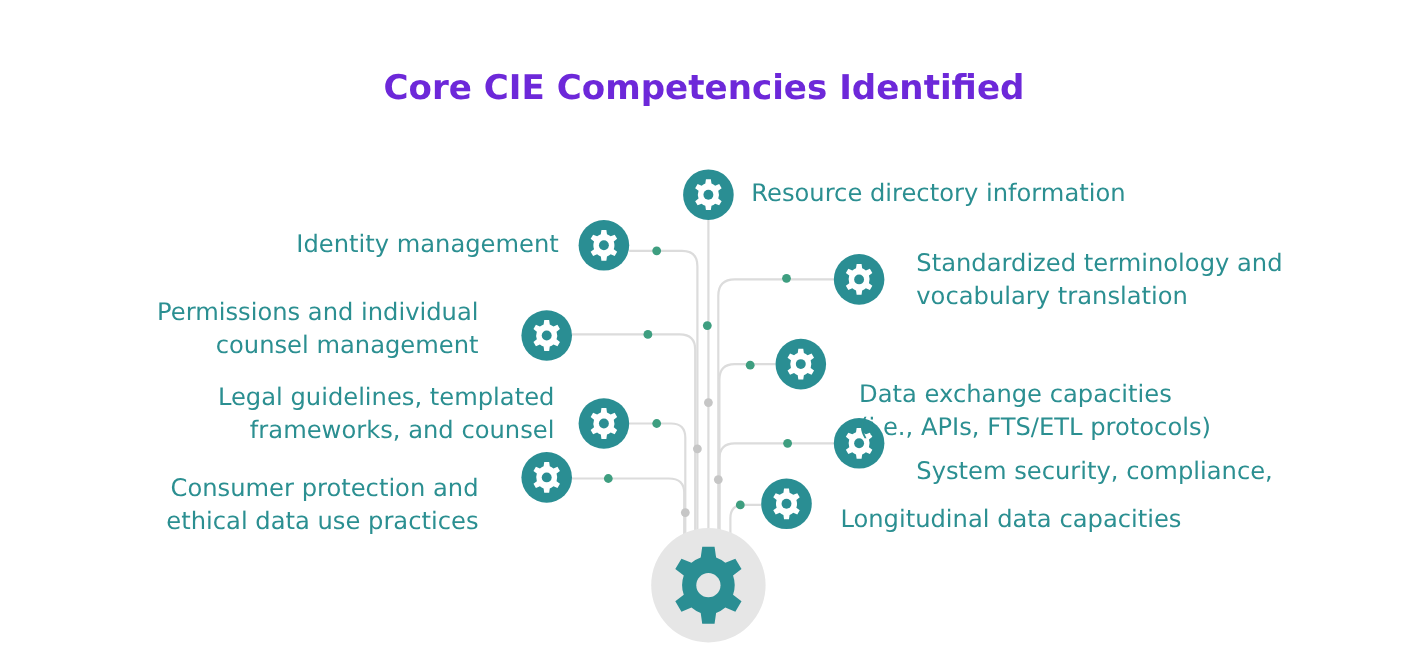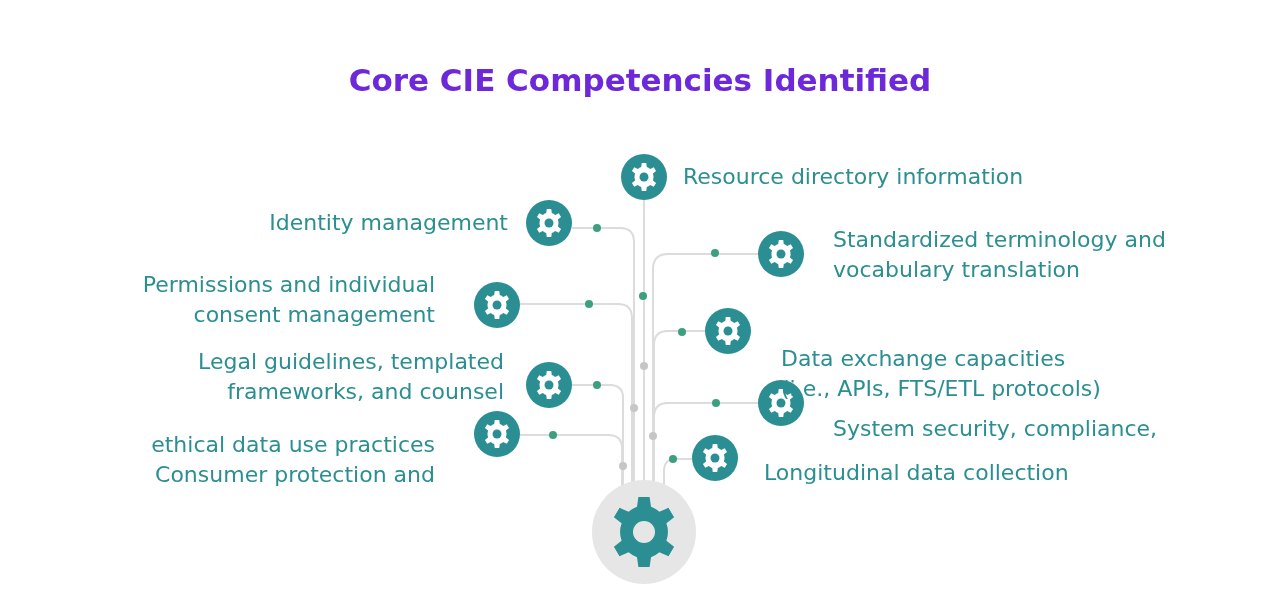--- a/index.html
+++ b/index.html
@@ -140,42 +140,42 @@
 <div class="label right" style="left:683px; top:162px;">
   <span>Resource directory information</span>
 </div>
 
 <div class="label left" style="right:772px; top:208px;">
   <span>Identity management</span>
 </div>
 
 <div class="label left" style="right:845px; top:270px;margin-left:28px;">
   <span>Permissions and individual</span>
-  <span>consent management</span>
+  <span>counsel management</span>
 </div>
 
 <div class="label left" style="right:776px; top:347px;">
   <span>Legal guidelines, templated</span>
   <span>frameworks, and counsel</span>
 </div>
 
 <div class="label left" style="right:845px; top:430px;">
+  <span>Consumer protection and</span>
   <span>ethical data use practices</span>
-  <span>Consumer protection and</span>
 </div>
 
 <div class="label right" style="left:833px; top:225px;">
   <span>Standardized terminology and</span>
   <span>vocabulary translation</span>
 </div>
 
 <div class="label right" style="left:781px; top:296px;margin-top:48px;">
   <span>Data exchange capacities</span>
   <span>(i.e., APIs, FTS/ETL protocols)</span>
 </div>
 
 <div class="label right" style="left:833px; top:374px;margin-top:40px;">
   <span>System security, compliance,</span>
 </div>
 
 <div class="label right" style="left:764px; top:458px;">
-  <span>Longitudinal data collection</span>
+  <span>Longitudinal data capacities</span>
 </div>
 
 </body></html>

